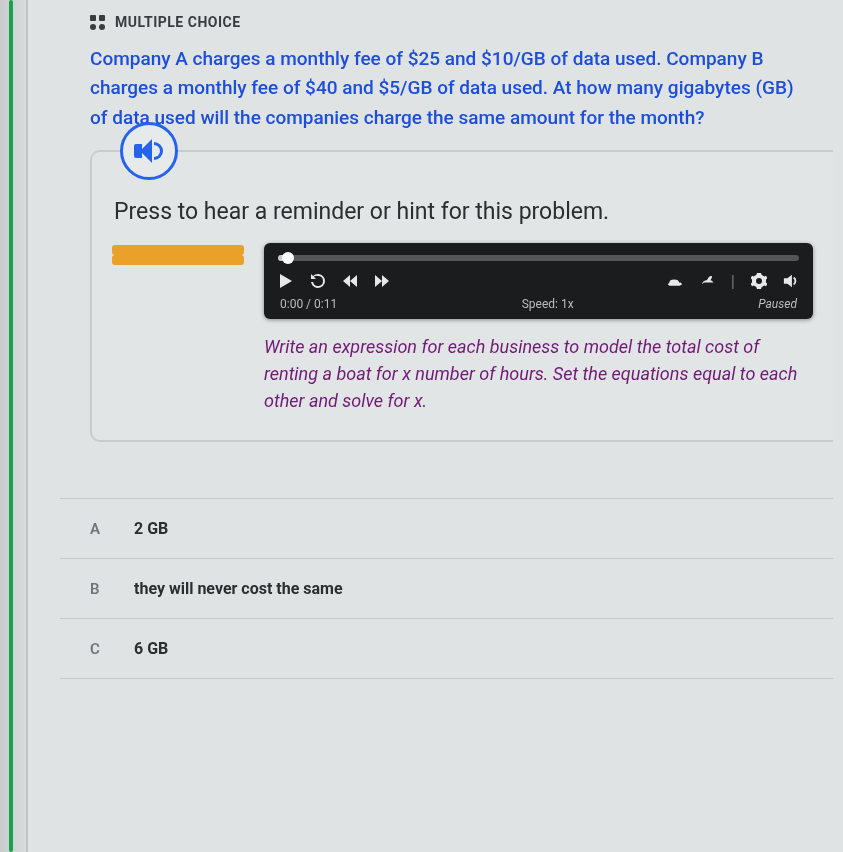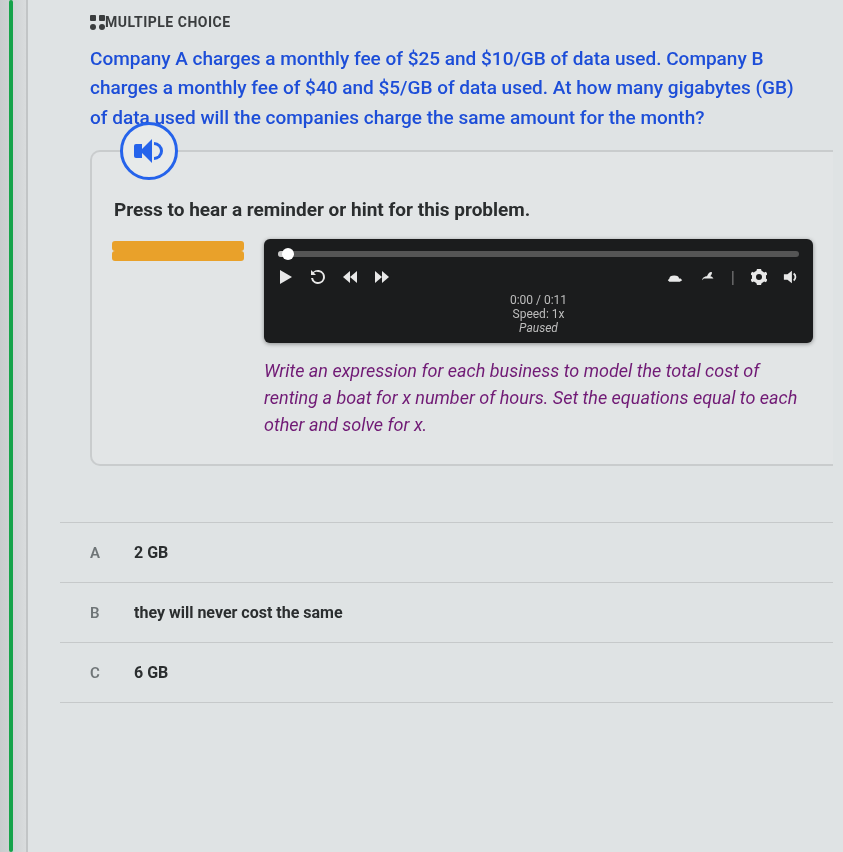--- a/index.html
+++ b/index.html
@@ -30,20 +30,21 @@
     position: absolute;
     left: 60px;
     right: 0;
     top: 0;
     bottom: 0;
     padding-right: 10px;
   }
   .mc-header {
     display: flex;
     align-items: center;
+    gap: 10px;
     padding: 14px 30px 6px 30px;
     color: #3a3d3e;
     font-size: 14px;
     font-weight: 700;
     letter-spacing: 0.5px;
   }
   .mc-icon {
     display: inline-grid;
     grid-template-columns: 6px 6px;
     grid-template-rows: 6px 6px;
@@ -109,22 +110,22 @@
   .speaker-wave{
     position:absolute;
     left:20px; top:3px;
     width:9px; height:18px;
     border:3px solid #2563eb;
     border-left:none;
     border-top-right-radius:12px;
     border-bottom-right-radius:12px;
   }
   .hint-title {
-    font-size: 19px;
-    font-weight: 700;
+    font-size: 23px;
+    font-weight: 400;
     color: #2b2e2f;
     margin: 2px 0 18px 2px;
   }
   .hint-row {
     display: flex;
     gap: 20px;
     align-items: flex-start;
   }
   .bulb-box {
     width: 132px;
@@ -206,21 +207,20 @@
   .ctrl { cursor: pointer; color:#e8e8e8; display:inline-flex; align-items:center;}
   .ctrl svg { width:16px; height:16px; fill:#e8e8e8; }
   .divider { color:#777; }
   .meta {
     display: flex;
     justify-content: space-between;
     align-items: center;
     font-size: 12px;
     color: #bdbdbd;
     padding: 6px 2px 2px 2px;
-    flex-direction: column;
   }
   .meta .paused { font-style: italic; }
   .hint-text {
     margin-top: 14px;
     font-style: italic;
     color: #701a75;
     font-size: 18px;
     line-height: 1.5;
   }
   .answers {

